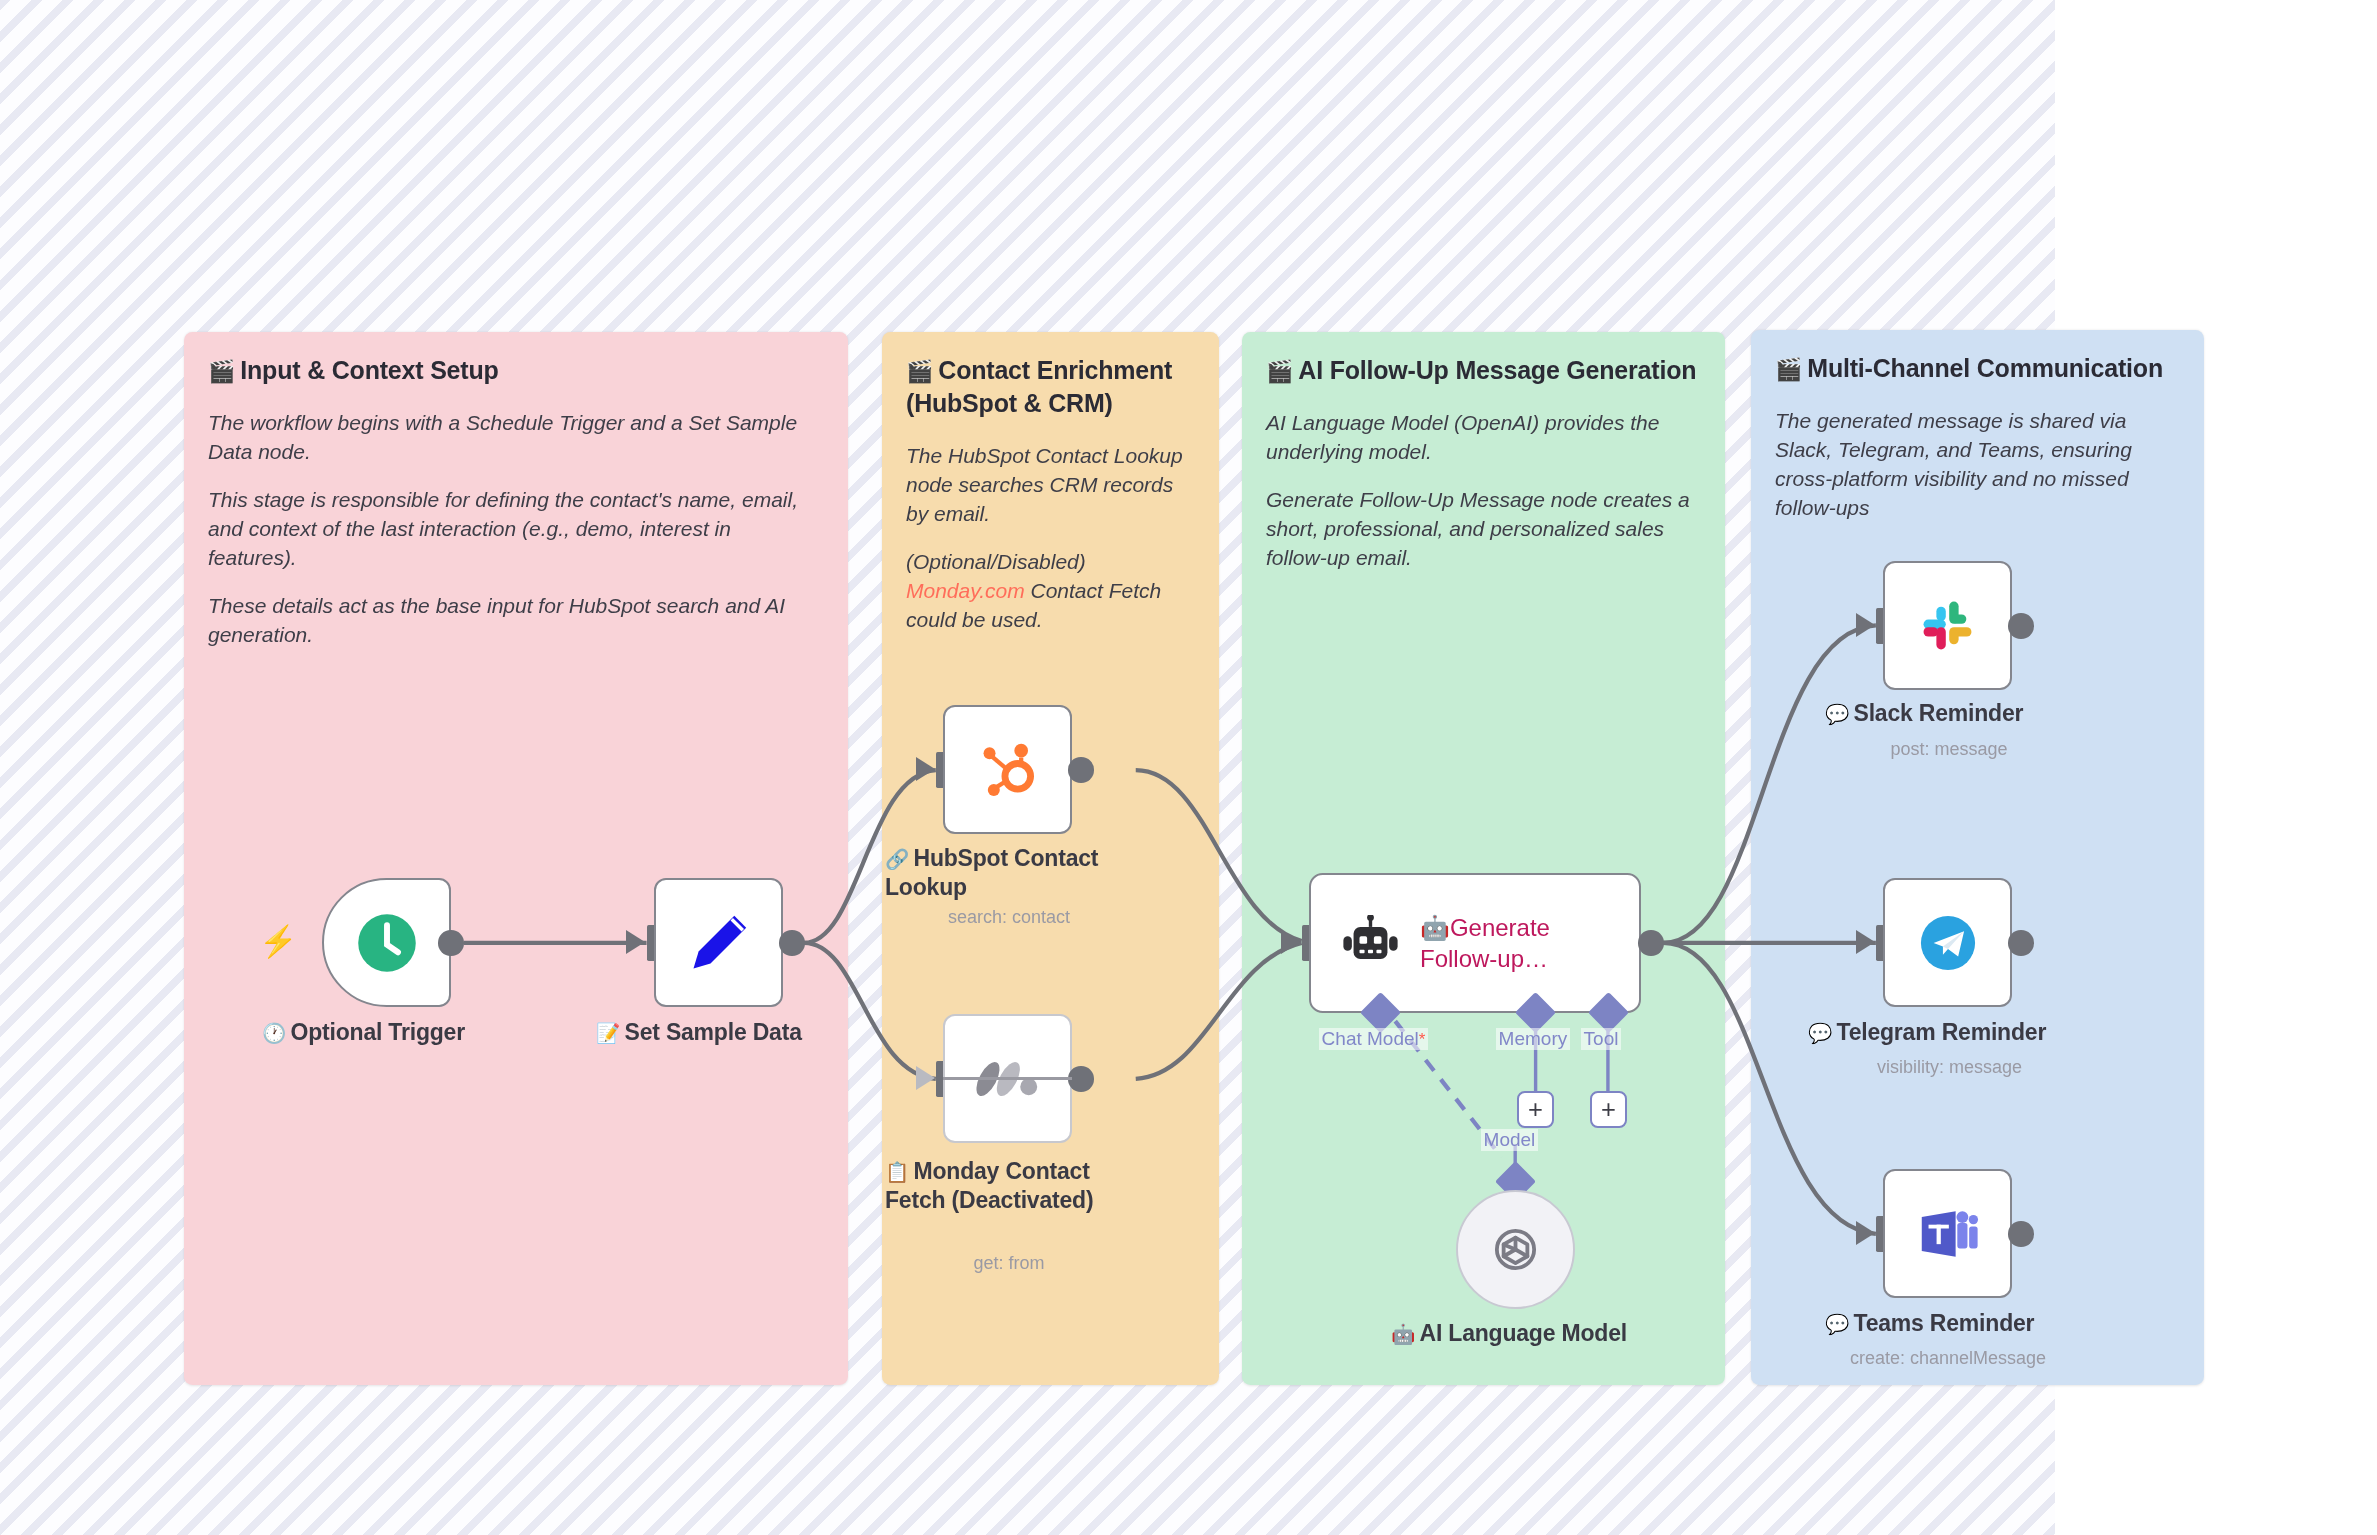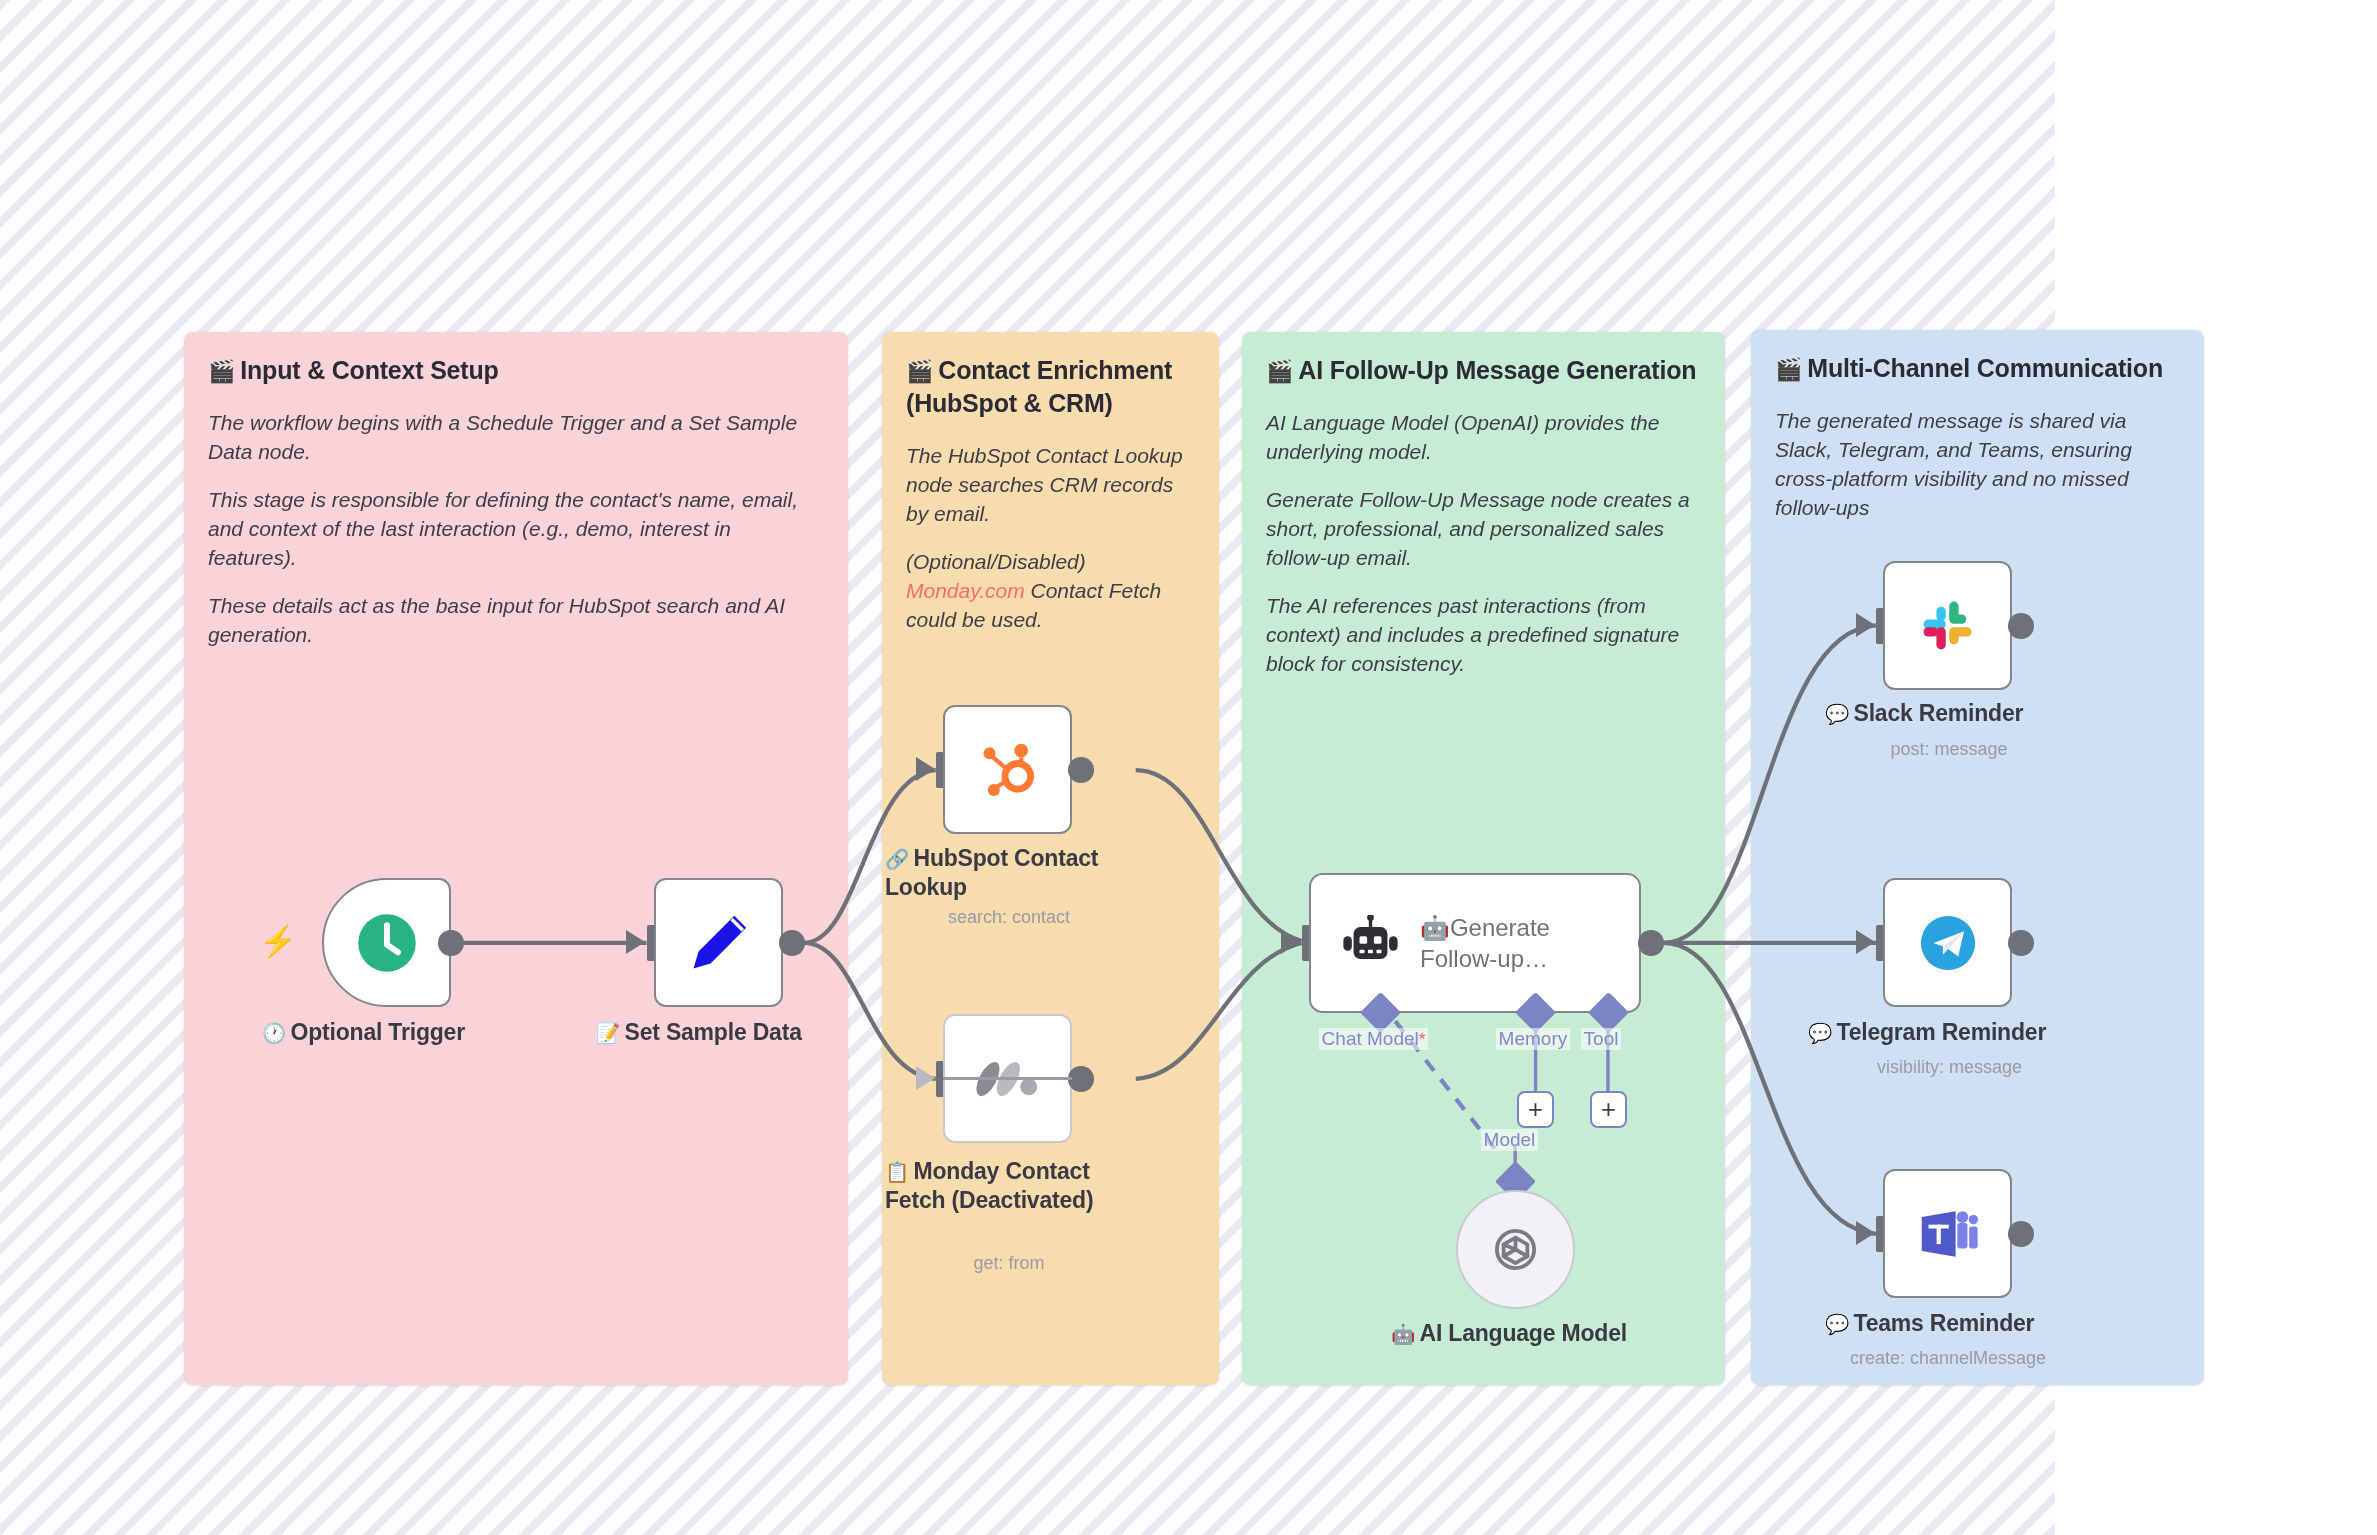--- a/index.html
+++ b/index.html
@@ -188,21 +188,20 @@
     </div>
   </div>
 
   <div class="sticky" id="note-ai">
     <div class="sticky-title">
       <span class="emo">🎬</span><span>AI Follow-Up Message Generation</span>
     </div>
     <div class="sticky-body">
       <p>AI Language Model (OpenAI) provides the underlying model.</p>
       <p>Generate Follow-Up Message node creates a short, professional, and personalized sales follow-up email.</p>
-      <p>The AI references past interactions (from context) and includes a predefined signature block for consistency.</p>
     </div>
   </div>
 
   <div class="sticky" id="note-multi">
     <div class="sticky-title">
       <span class="emo">🎬</span><span>Multi-Channel Communication</span>
     </div>
     <div class="sticky-body">
       <p>The generated message is shared via Slack, Telegram, and Teams, ensuring cross-platform visibility and no missed follow-ups</p>
     </div>
@@ -304,21 +303,21 @@
       <rect x="4" y="25" width="10" height="17" rx="5" fill="#2f2f33"></rect>
       <rect x="58" y="25" width="10" height="17" rx="5" fill="#2f2f33"></rect>
       <rect x="34" y="2" width="4" height="12" fill="#2f2f33"></rect>
       <circle cx="36" cy="3" r="4" fill="#2f2f33"></circle>
       <rect x="23" y="25" width="9" height="9" rx="2" fill="#ffffff"></rect>
       <rect x="40" y="25" width="9" height="9" rx="2" fill="#ffffff"></rect>
       <rect x="23" y="41" width="6" height="4" rx="1" fill="#ffffff"></rect>
       <rect x="33" y="41" width="6" height="4" rx="1" fill="#ffffff"></rect>
       <rect x="43" y="41" width="6" height="4" rx="1" fill="#ffffff"></rect>
     </svg>
-    <div style="font-size:24px; color:#737373; line-height:1.30; max-width:179px;">
+    <div style="font-size:24px; color:#be185d; line-height:1.30; max-width:179px;">
       <span class="emo">🤖</span><span>Generate Follow-up…</span>
     </div>
   </div>
   <div class="dot" style="left:1638px; top:930px;"></div>
 
   <div class="diamond" style="left:1366px; top:998px;"></div>
   <div class="sub-label" style="left:1319px; top:1028px;">
     <span>Chat Model</span><span class="req">*</span>
   </div>
 

